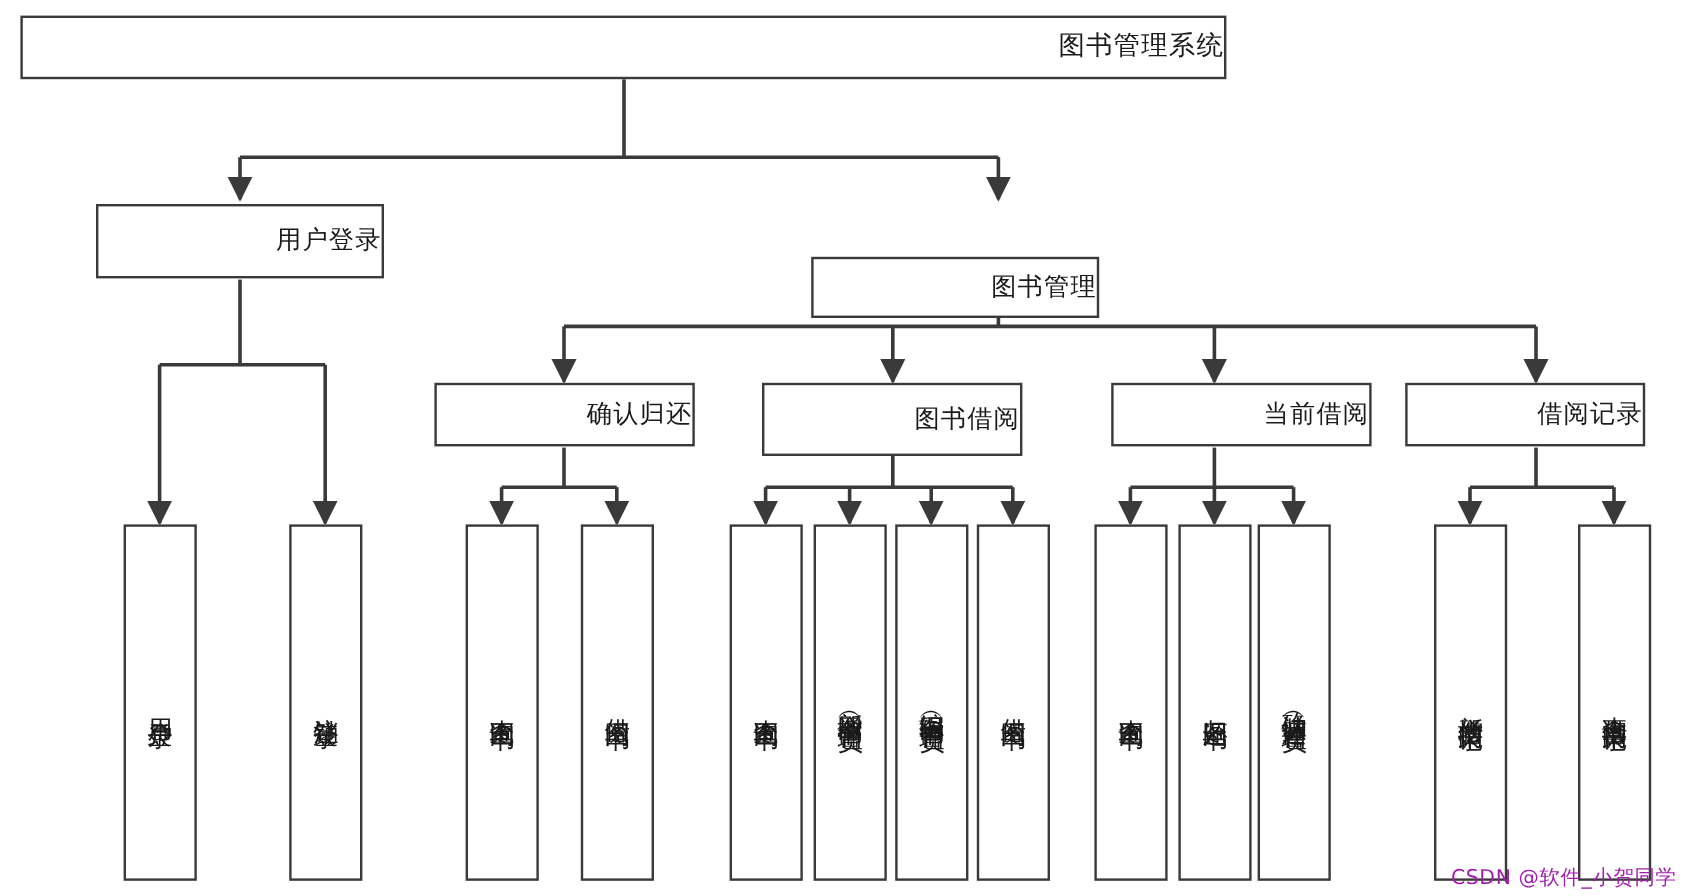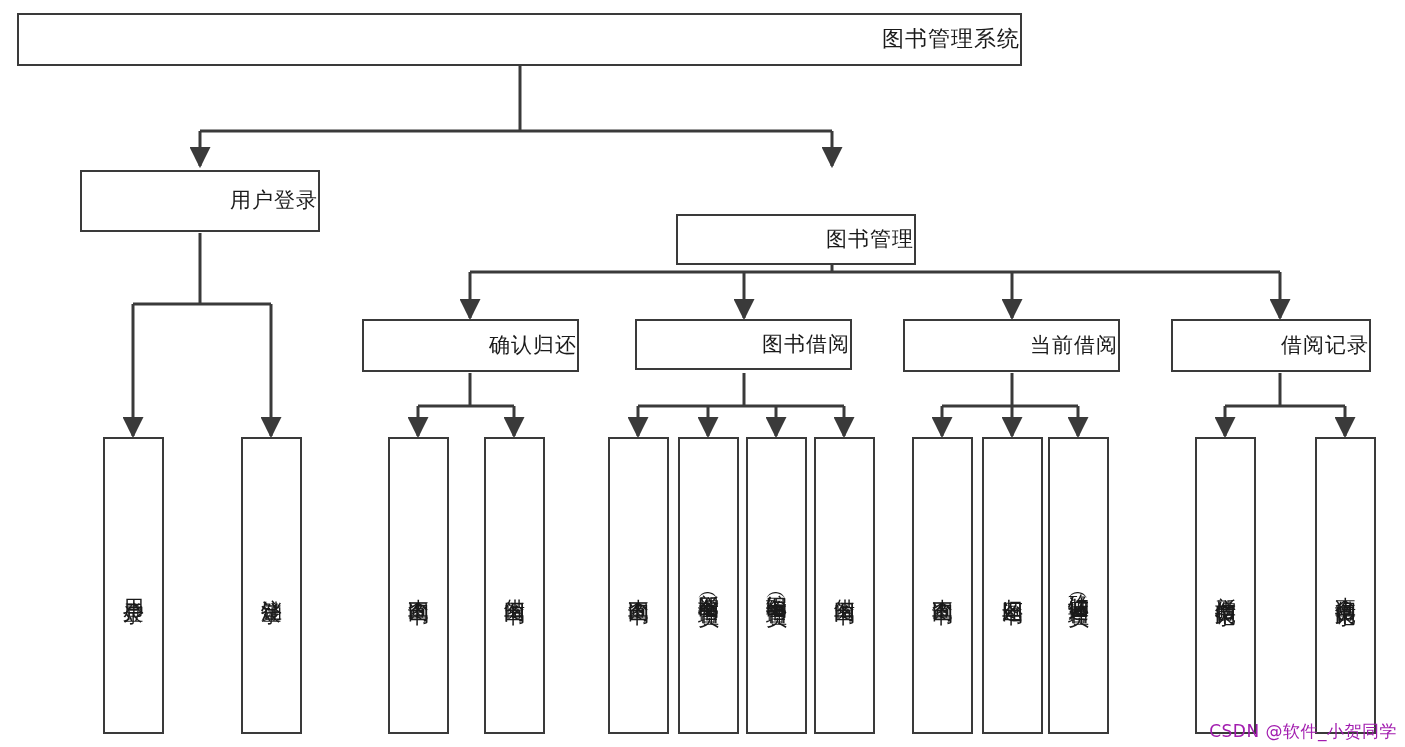--- a/index.html
+++ b/index.html
@@ -131,24 +131,24 @@
   <div class="node h" style="left:80px; top:170px; width:240px; height:62px;">
     <span>用户登录</span>
   </div>
   <div class="node h" style="left:676px; top:170px; width:240px; height:51px;margin-top:44px;">
     <span>图书管理</span>
   </div>
 
   <div class="node h" style="left:362px; top:319px; width:217px; height:53px;">
     <span>确认归还</span>
   </div>
-  <div class="node h" style="left:635px; top:319px; width:217px; height:51px;">
+  <div class="node h" style="left:635px; top:319px; width:217px; height:61px;">
     <span>图书借阅</span>
   </div>
-  <div class="node h" style="left:903px; top:319px; width:217px; height:53px;">
+  <div class="node h" style="left:926px; top:319px; width:217px; height:53px;">
     <span>当前借阅</span>
   </div>
   <div class="node h" style="left:1171px; top:319px; width:200px; height:53px;">
     <span>借阅记录</span>
   </div>
 
   <div class="node v" style="left:103px; top:437px; width:61px; height:297px;">
     <span class="vtext">用户登录</span>
   </div>
   <div class="node v" style="left:241px; top:437px; width:61px; height:297px;">

